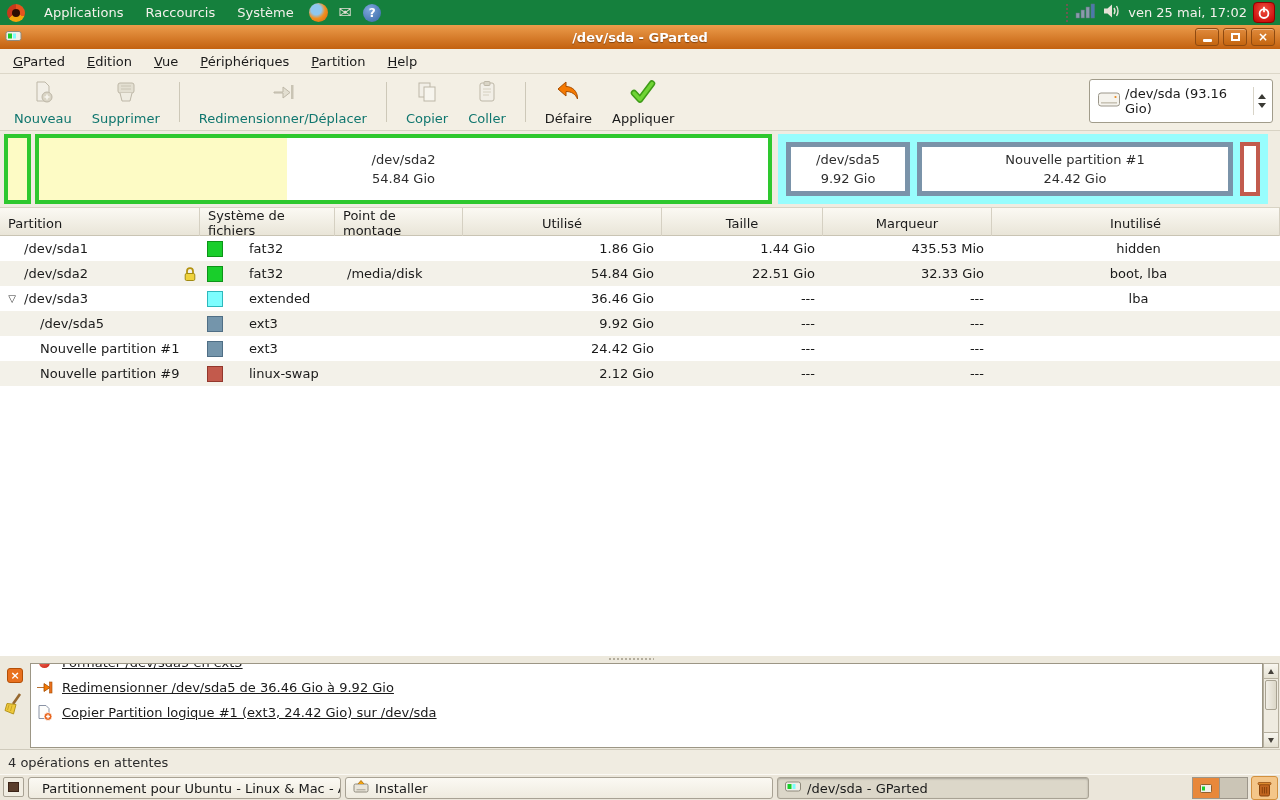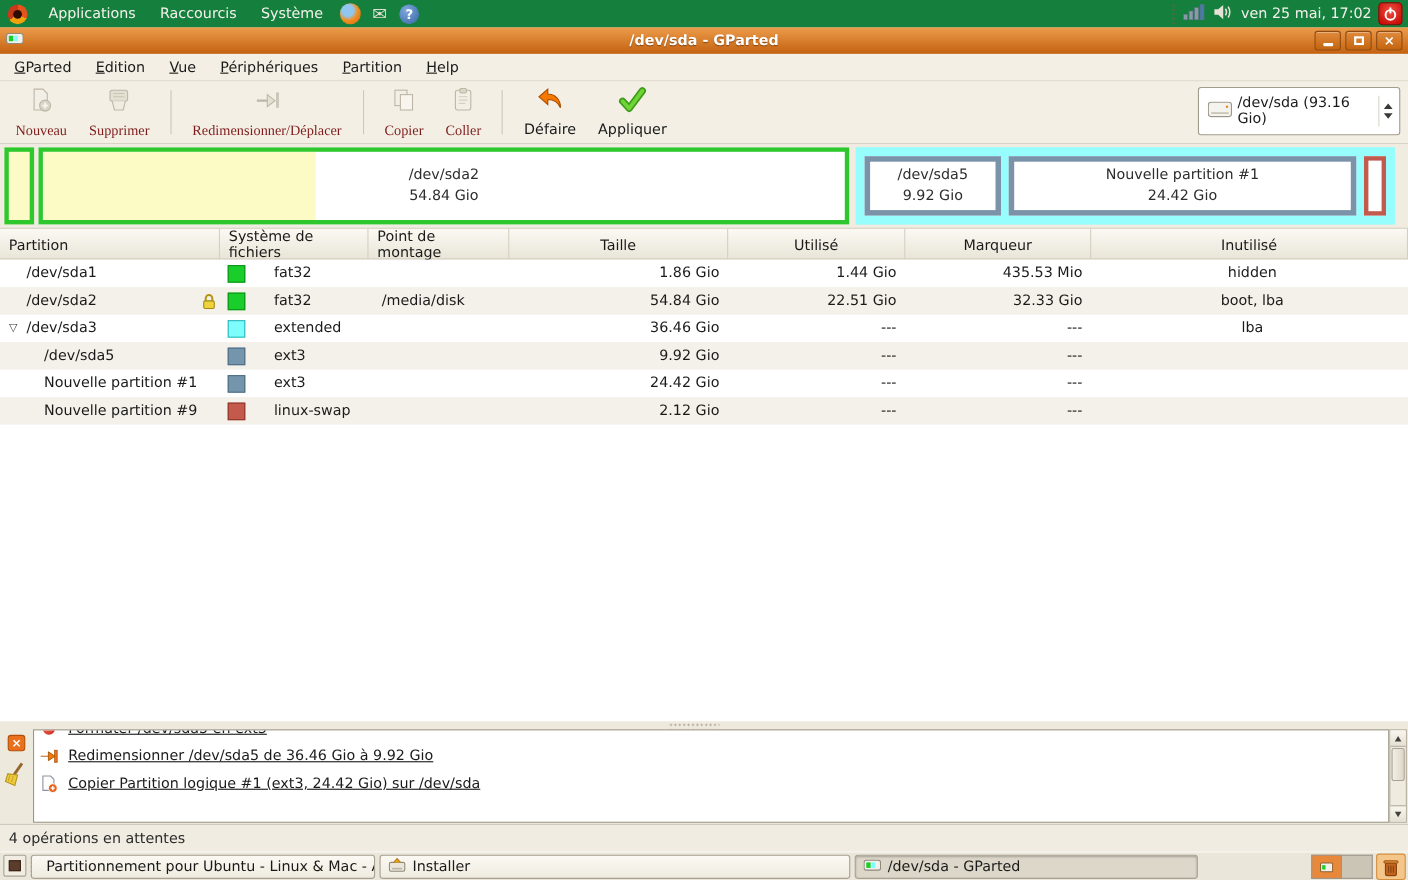--- a/index.html
+++ b/index.html
@@ -50,21 +50,21 @@
 
   
   #menubar { left:0; top:49px; width:1280px; height:25px; background:#F3EFE4;
     border-bottom:1px solid #DCD7C8; display:flex; align-items:center; padding-left:2px; }
   .mitem { padding:3px 11px; }
   #toolbar { left:0; top:74px; width:1280px; height:57px; background:#F3EFE4;
     border-bottom:1px solid #D8D3C4; display:flex; align-items:center; padding-left:4px; }
   .tbtn { display:flex; flex-direction:column; align-items:center; justify-content:center;
     gap:3px; padding:4px 10px; border-radius:3px; }
   .tbtn .lbl { white-space:nowrap; }
-  .tbtn.disabled .lbl { color:#7f1d1d;font-family:Liberation Serif, serif; }
+  .tbtn.disabled .lbl { color:#0f766e; }
   .tsep { width:1px; height:40px; background:#CDC8B8; margin:0 9px; }
   .device-combo { right:7px; top:79px; width:184px; height:44px; background:#fff;
     border:1px solid #A19C8B; border-radius:3px; display:flex; align-items:center; padding:0 6px 0 8px; gap:5px; }
   .spinners { margin-left:auto; display:flex; flex-direction:column; gap:4px; align-items:center; padding-left:4px;
     border-left:1px solid #D8D4C8; height:28px; justify-content:center; }
   .tri-up { width:0; height:0; border-left:4px solid transparent; border-right:4px solid transparent; border-bottom:5px solid #3a3a35; }
   .tri-down { width:0; height:0; border-left:4px solid transparent; border-right:4px solid transparent; border-top:5px solid #3a3a35; }
 
   
   #diskbar-area { left:0; top:131px; width:1280px; height:76px; background:#F0ECE1; }
@@ -335,22 +335,22 @@
       </div>
     </div>
     <div id="seg-new2"></div>
   </div>
 </div>
 
 <div id="thead" class="abs tgrid">
   <div class="th">Partition</div>
   <div class="th">Système de fichiers</div>
   <div class="th">Point de montage</div>
+  <div class="th center">Utilisé</div>
   <div class="th center">Taille</div>
-  <div class="th center">Utilisé</div>
   <div class="th center">Marqueur</div>
   <div class="th center">Inutilisé</div>
 </div>
 
 <div id="tbody" class="abs">
 
   <div class="trow tgrid">
     <div class="c-part">
         <span>/dev/sda1</span>
       </div>

